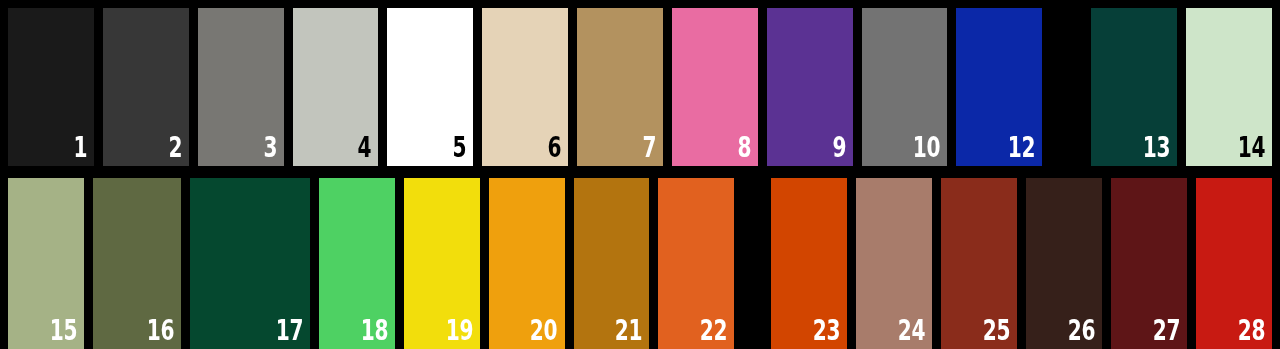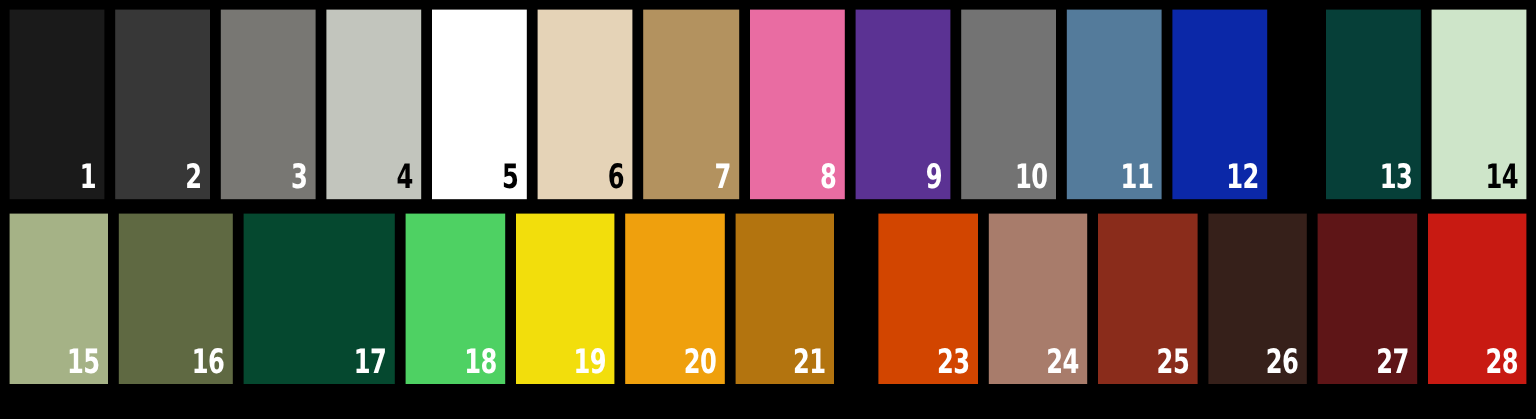--- a/index.html
+++ b/index.html
@@ -24,21 +24,21 @@
     gap: 12px;
   }
   .swatch-row {
     display: flex;
     flex-direction: row;
     gap: 9px;
     height: 158px;
     flex: 0 0 auto;
   }
   .swatch-row.row-bottom {
-    height: 142px;
+    height: 171px;
   }
   .swatch {
     position: relative;
     flex: 1 1 0;
     min-width: 0;
     height: 100%;
     box-sizing: border-box;
   }
   .swatch-number {
     position: absolute;
@@ -86,23 +86,20 @@
       </div>
       <div class="swatch" style="background-color: rgb(233, 108, 162);">
         <span class="swatch-number num-light" style="color: rgb(255, 255, 255);">8</span>
       </div>
       <div class="swatch" style="background-color: rgb(91, 50, 147);">
         <span class="swatch-number num-light" style="color: rgb(255, 255, 255);">9</span>
       </div>
       <div class="swatch" style="background-color: #737373;">
         <span class="swatch-number num-light" style="color: rgb(255, 255, 255);">10</span>
       </div>
-      <div class="swatch" style="background-color: rgb(84, 123, 155);">
-        <span class="swatch-number num-light" style="color: rgb(255, 255, 255);">11</span>
-      </div>
       <div class="swatch" style="background-color: rgb(11, 40, 168);">
         <span class="swatch-number num-light" style="color: rgb(255, 255, 255);">12</span>
       </div>
       <div class="swatch" style="background-color: rgb(6, 63, 56); margin-left: 40px;">
         <span class="swatch-number num-light" style="color: rgb(255, 255, 255);">13</span>
       </div>
       <div class="swatch" style="background-color: rgb(206, 229, 201);">
         <span class="swatch-number num-dark" style="color: rgb(0, 0, 0);">14</span>
       </div>
     </div>
@@ -121,20 +118,23 @@
       </div>
       <div class="swatch" style="background-color: rgb(242, 222, 12);">
         <span class="swatch-number num-light" style="color: rgb(255, 255, 255);">19</span>
       </div>
       <div class="swatch" style="background-color: rgb(239, 160, 13);">
         <span class="swatch-number num-light" style="color: rgb(255, 255, 255);">20</span>
       </div>
       <div class="swatch" style="background-color: rgb(179, 116, 15);">
         <span class="swatch-number num-light" style="color: rgb(255, 255, 255);">21</span>
       </div>
+      <div class="swatch" style="background-color: rgb(225, 97, 31);">
+        <span class="swatch-number num-light" style="color: rgb(255, 255, 255);">22</span>
+      </div>
       <div class="swatch" style="background-color: rgb(210, 69, 0); margin-left: 28px;">
         <span class="swatch-number num-light" style="color: rgb(255, 255, 255);">23</span>
       </div>
       <div class="swatch" style="background-color: rgb(168, 124, 107);">
         <span class="swatch-number num-light" style="color: rgb(255, 255, 255);">24</span>
       </div>
       <div class="swatch" style="background-color: rgb(138, 44, 27);">
         <span class="swatch-number num-light" style="color: rgb(255, 255, 255);">25</span>
       </div>
       <div class="swatch" style="background-color: rgb(54, 32, 26);">

